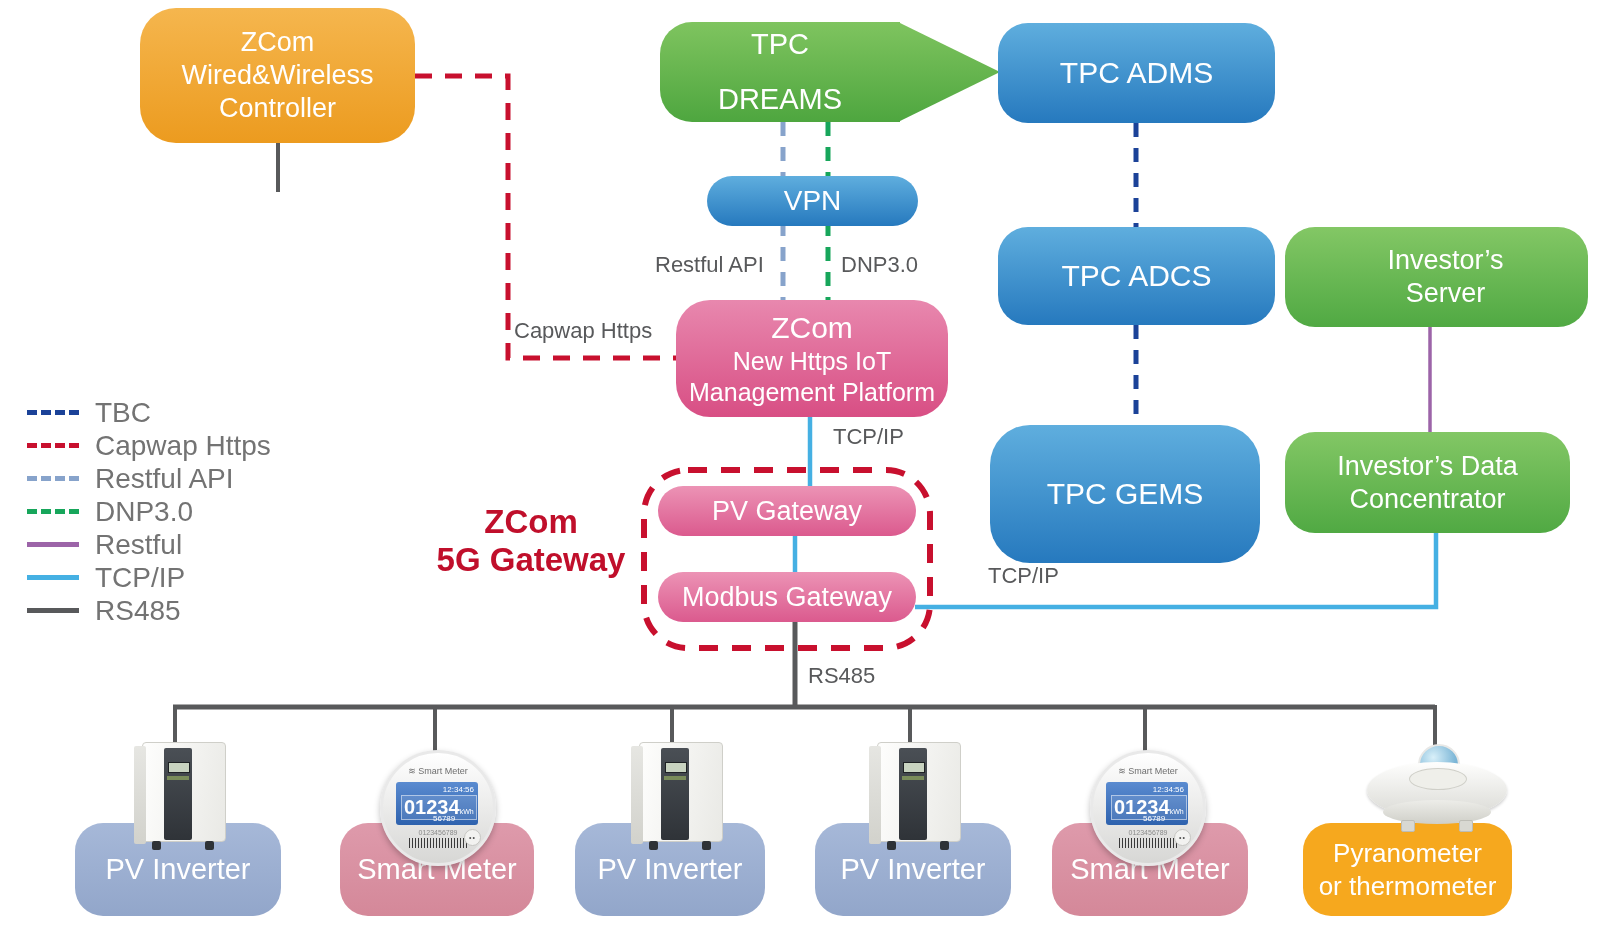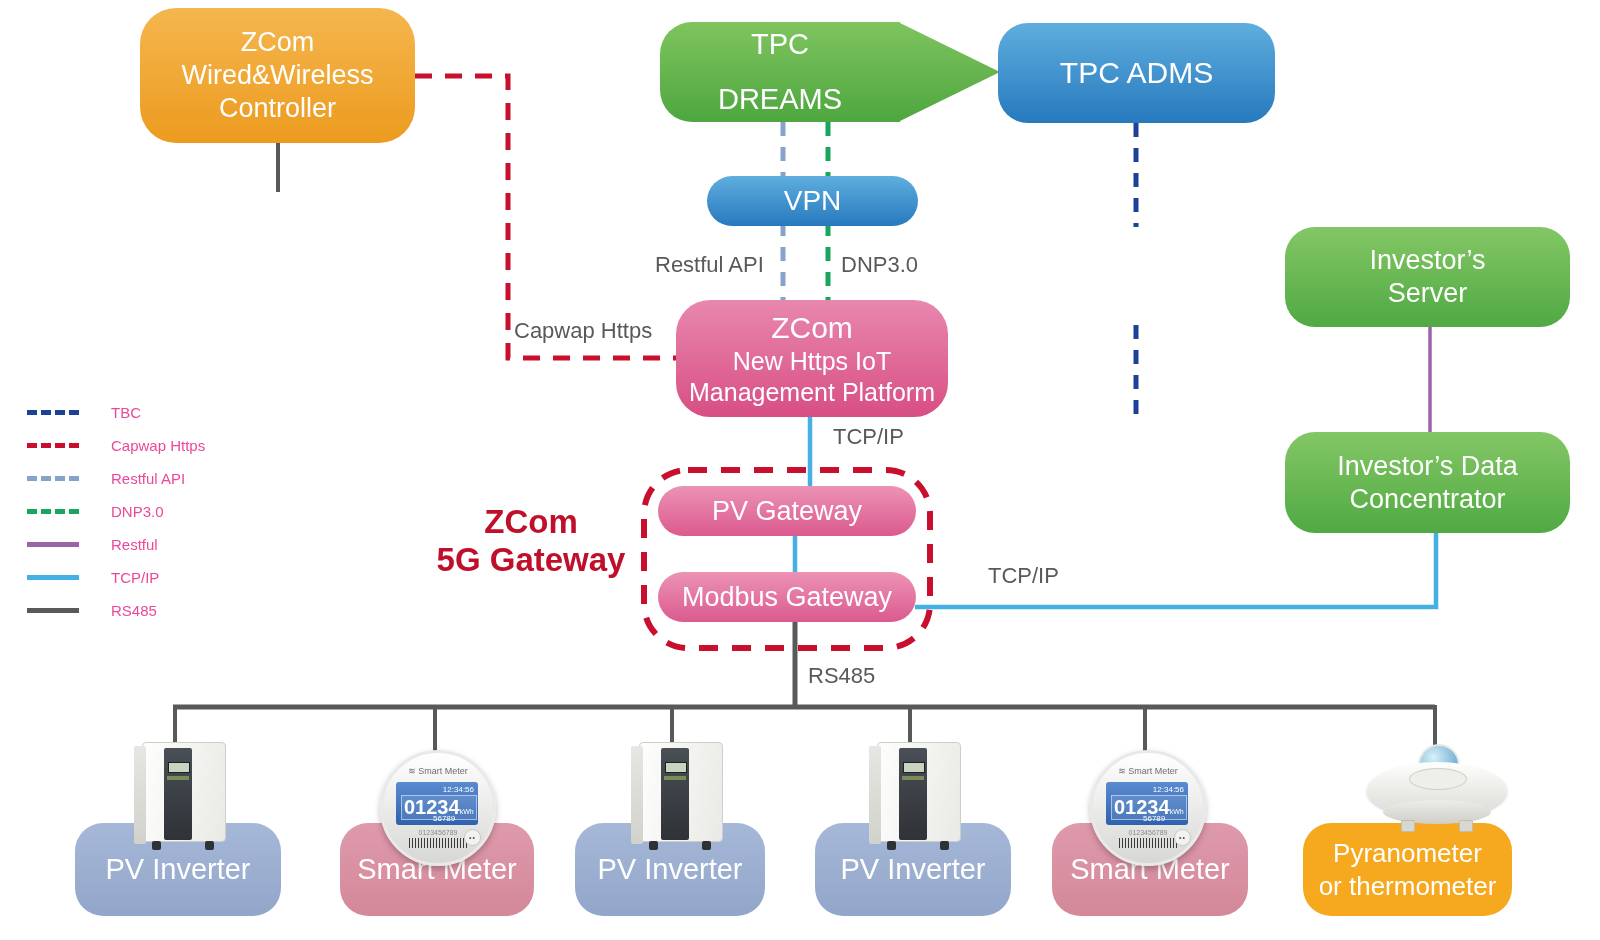--- a/index.html
+++ b/index.html
@@ -26,21 +26,21 @@
                  clip-path:polygon(0 0, 100% 50%, 0 100%); }
   .plat-big { font-size:30px; }
   .plat-sm  { font-size:25px; }
   .floatlabel { position:absolute; z-index:3; color:#58595B; font-size:22px; white-space:nowrap; }
   .grouplabel { position:absolute; z-index:3; font-weight:bold; font-size:33px; text-align:center; line-height:1.15; }
   .legend { position:absolute; left:27px; top:396px; z-index:3; }
   .legend-row { display:flex; align-items:center; height:33px; }
   .legend-swatch { width:52px; height:0; margin-right:16px; }
   .legend-swatch.dash  { border-top:5px dashed #000; }
   .legend-swatch.solid { border-top:5px solid #000; }
-  .legend-label { color:#ec4899; font-size:15px;margin-left:16px; }
+  .legend-label { color:#737373; font-size:28px; }
 
   
   .inverter { position:absolute; z-index:3; width:92px; height:108px; }
   .inv-body { position:absolute; left:8px; top:0; right:0; bottom:8px;
       background:linear-gradient(100deg,#FEFEFD 0%,#E9E9E5 100%);
       border:1px solid #CFCFC9; border-radius:4px; }
   .inv-side { position:absolute; left:0; top:4px; width:12px; height:98px;
       background:linear-gradient(180deg,#E6E6E2,#D2D2CC); border-radius:2px; }
   .inv-panel { position:absolute; left:30px; top:6px; width:28px; height:92px;
       background:linear-gradient(180deg,#4A4F55,#2F3338); border-radius:2px; }
@@ -124,32 +124,38 @@
 
   <div class="node dreams-body" style="left:660px;top:22px;width:240px;height:100px;gap:20px;">
     <span>TPC</span>
     <span>DREAMS</span>
   </div>
   <div class="dreams-tip" style="left:898px;top:22px;width:102px;height:100px;"></div>
 
   <div class="node blue" style="left:998px;top:23px;width:277px;height:100px;">
     <span>TPC ADMS</span>
   </div>
+  <div class="node blue" style="left:998px;top:227px;width:277px;height:98px;">
+    <span>TPC ADCS</span>
+  </div>
+  <div class="node blue" style="left:990px;top:425px;width:270px;height:138px;border-radius:40px;">
+    <span>TPC GEMS</span>
+  </div>
 
   <div class="node blue" style="left:707px;top:176px;width:211px;height:50px;border-radius:25px;font-size:28px;">
     <span>VPN</span>
   </div>
 
   <div class="node pinkbx" style="left:676px;top:300px;width:272px;height:117px;">
     <span class="plat-big">ZCom</span>
     <span class="plat-sm">New Https IoT</span>
     <span class="plat-sm">Management Platform</span>
   </div>
 
-  <div class="node greenbx" style="left:1285px;top:227px;width:285px;height:100px;">
+  <div class="node greenbx" style="left:1285px;top:227px;width:285px;height:100px;padding-left:18px;">
     <span>Investor’s</span>
     <span>Server</span>
   </div>
   <div class="node greenbx" style="left:1285px;top:432px;width:285px;height:101px;">
     <span>Investor’s Data</span>
     <span>Concentrator</span>
   </div>
 
   <div class="node pinkgw" style="left:658px;top:486px;width:258px;height:50px;">
     <span>PV Gateway</span>

